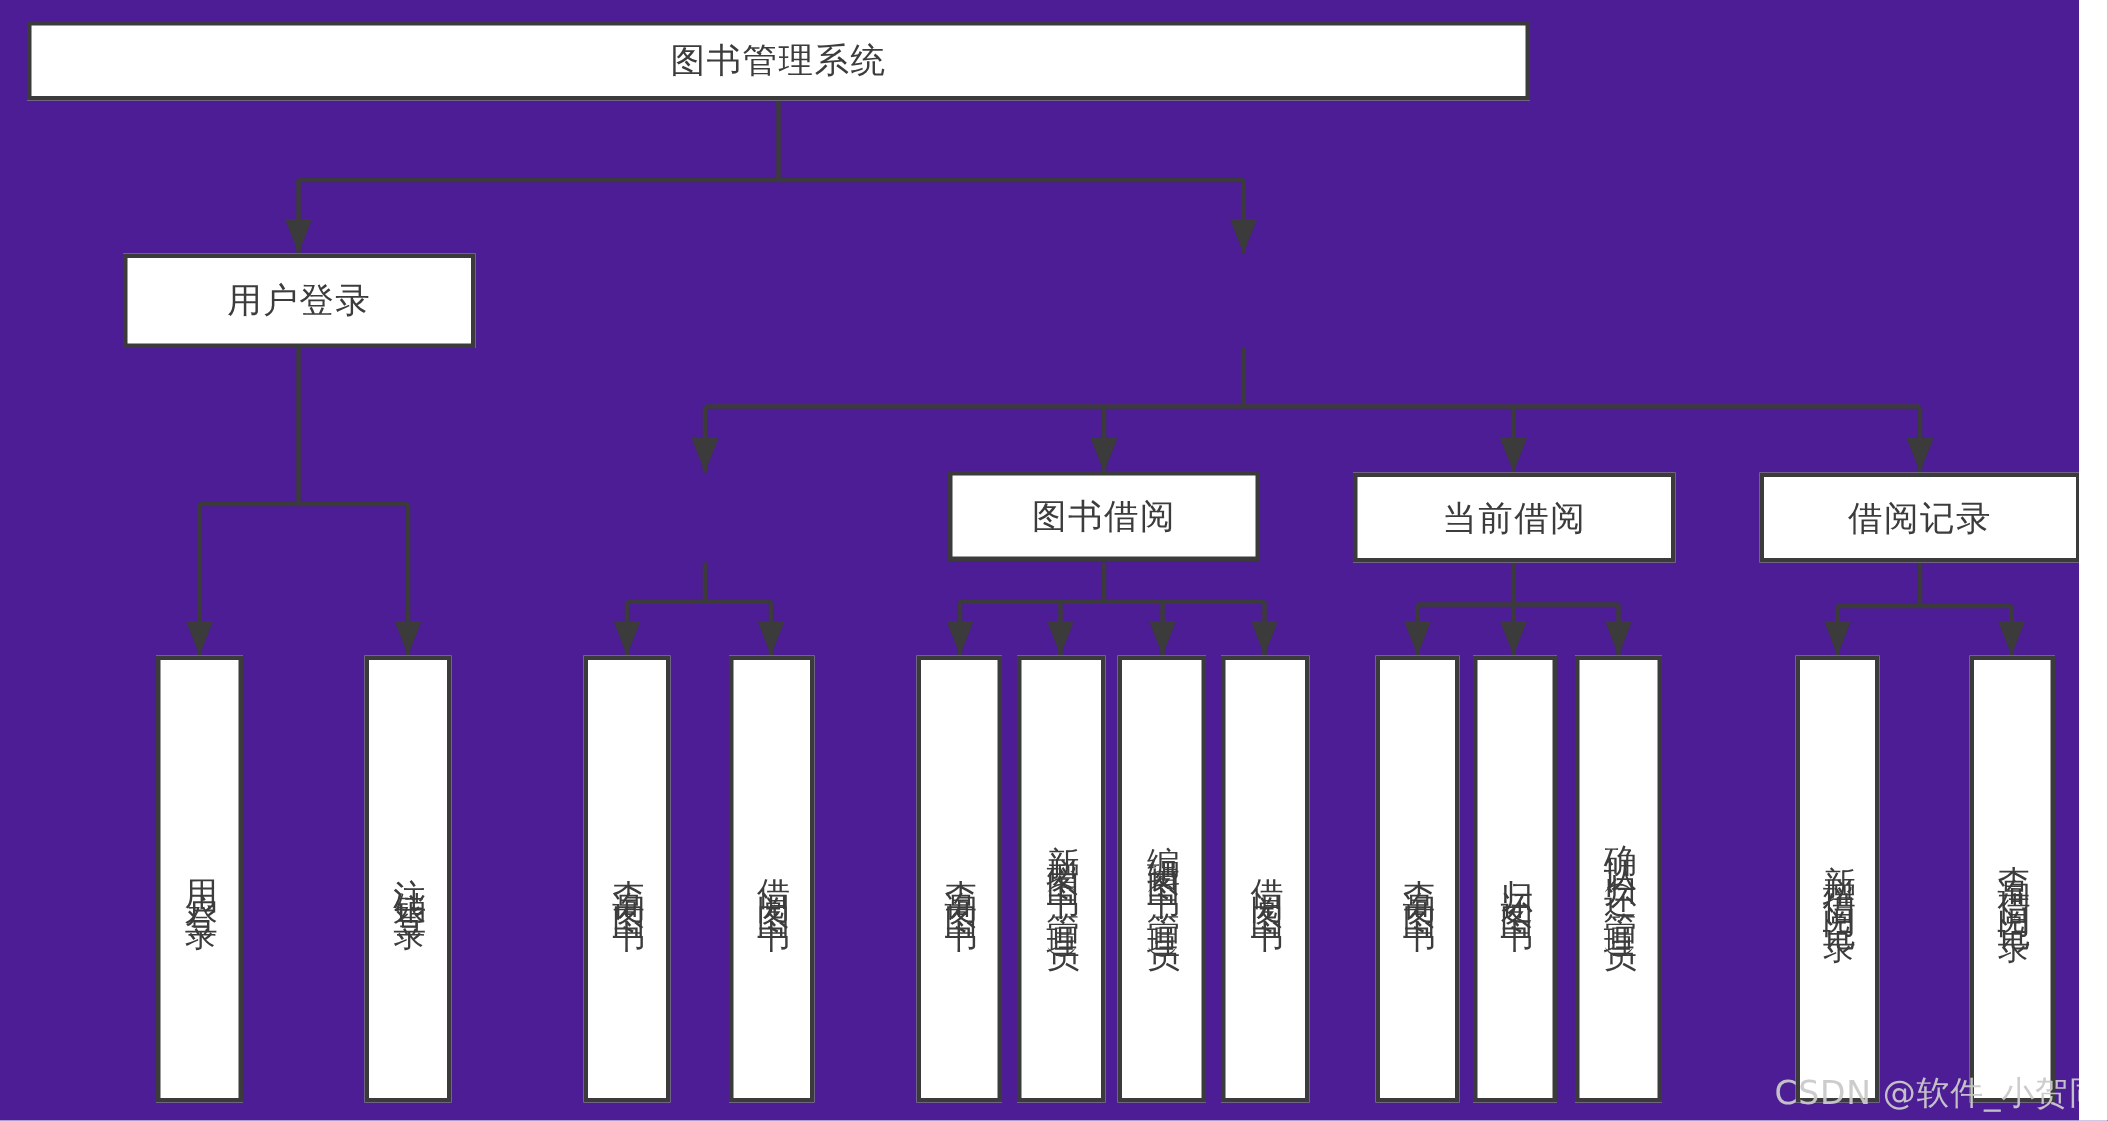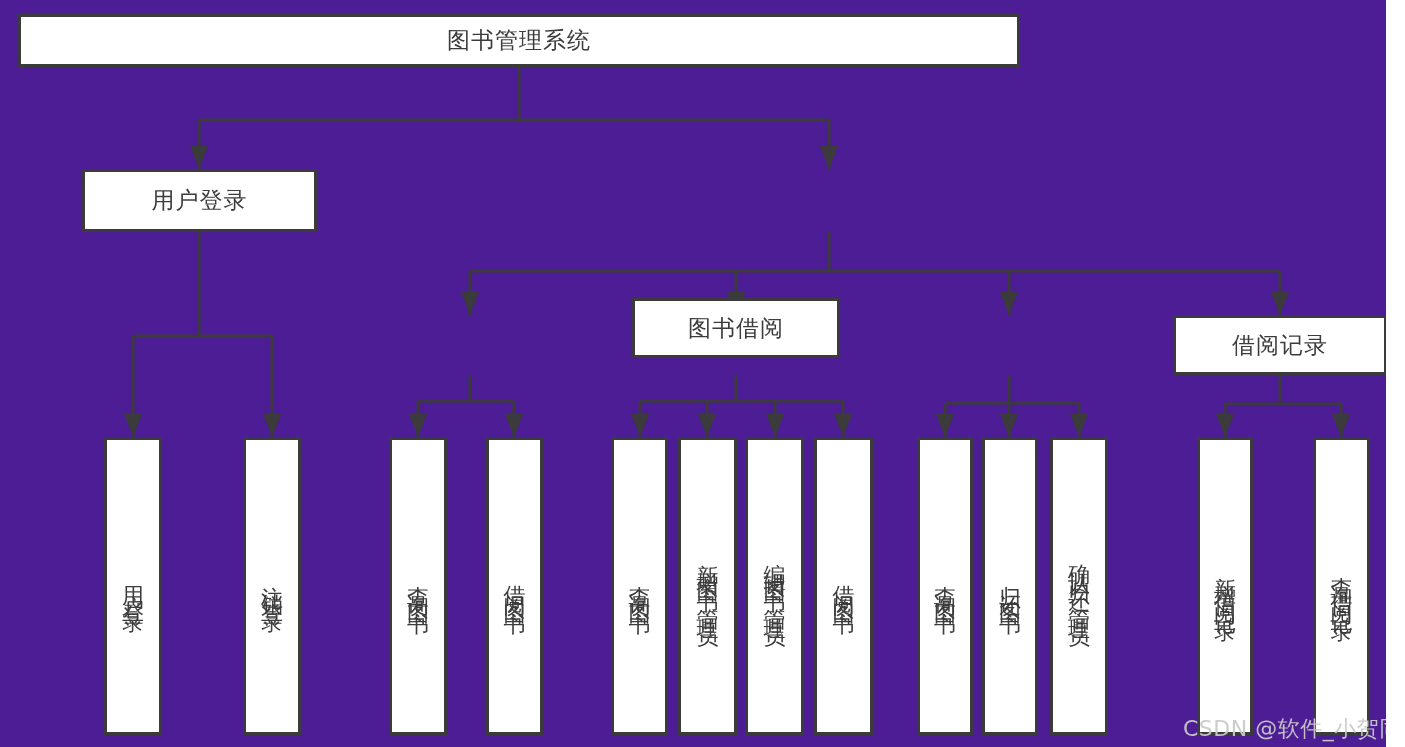--- a/index.html
+++ b/index.html
@@ -91,22 +91,25 @@
   </svg>
 
   <div class="node" style="left:18px;top:14px;width:1002px;height:53px">
     <span class="hlabel">图书管理系统</span>
   </div>
 
   <div class="node" style="left:82px;top:169px;width:235px;height:63px">
     <span class="hlabel">用户登录</span>
   </div>
 
-  <div class="node" style="left:632px;top:298px;width:208px;height:60px">
+  <div class="node" style="left:632px;top:314px;width:208px;height:60px">
     <span class="hlabel">图书借阅</span>
+  </div>
+  <div class="node" style="left:902px;top:315px;width:215px;height:60px">
+    <span class="hlabel">当前借阅</span>
   </div>
   <div class="node" style="left:1173px;top:315px;width:214px;height:60px">
     <span class="hlabel">借阅记录</span>
   </div>
 
   <div class="node leaf" style="left:104px;top:437px;width:58px;height:298px">
     <span class="vlabel">用户登录</span>
   </div>
   <div class="node leaf" style="left:243px;top:437px;width:58px;height:298px">
     <span class="vlabel">注销登录</span>

